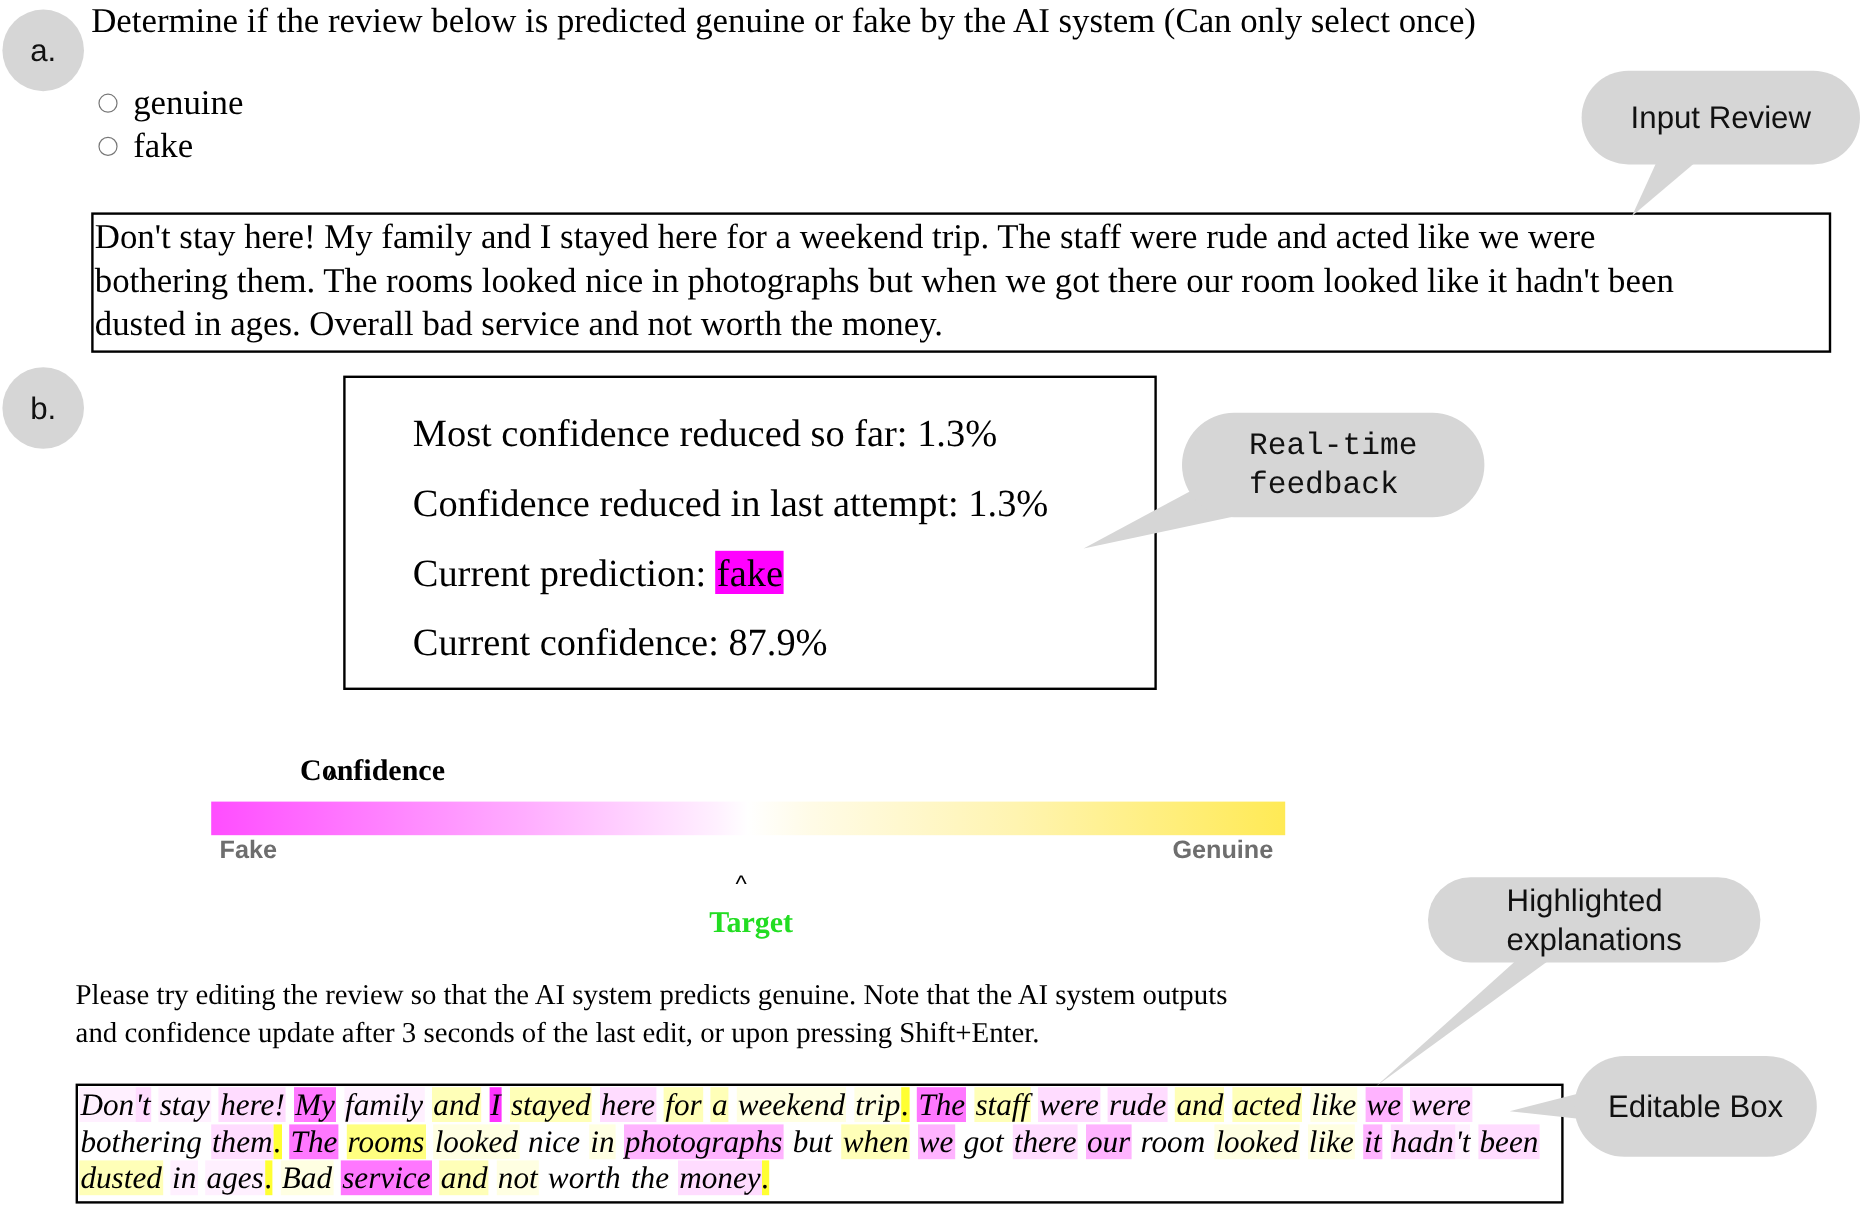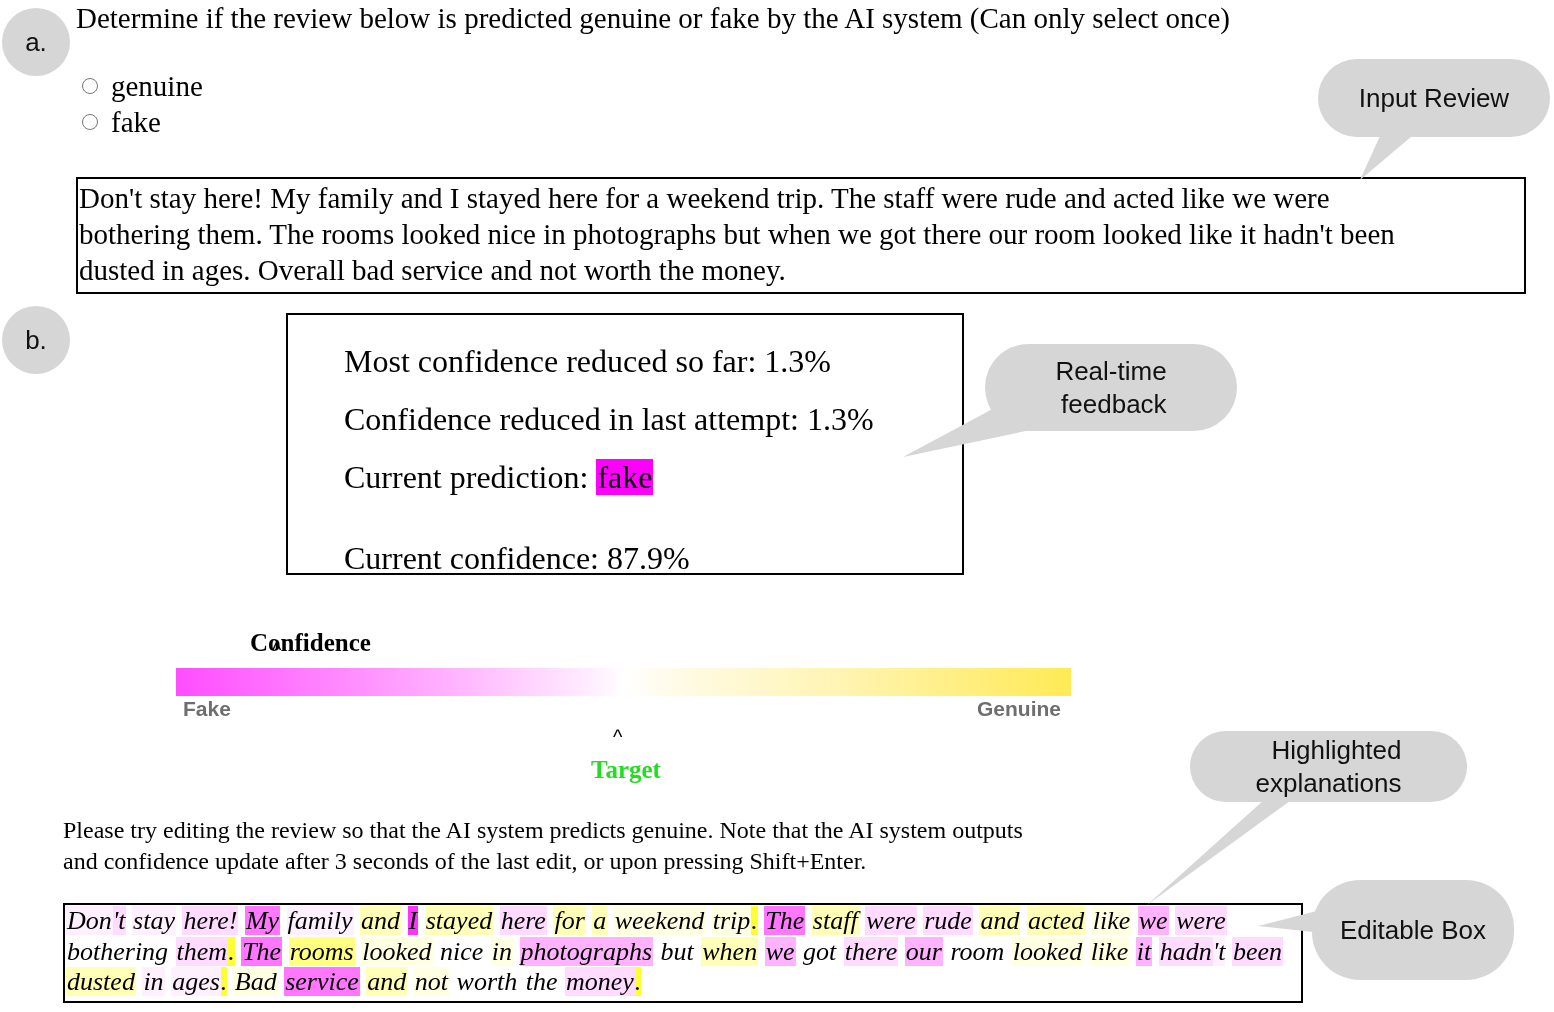--- a/index.html
+++ b/index.html
@@ -50,21 +50,21 @@
   .editable-box {
     position: absolute; left: 63px; top: 903px; width: 1240px; height: 100px;
     border: 2.5px solid #000; font-size: 26px; line-height: 30.5px; padding: 1px 0 0 1px;
     outline: none;
   }
   .tok { padding: 0 1px; font-style: italic; }
 
   .bubble {
     position: absolute; background: #d6d6d6; border-radius: 48px;
     font-family: "Liberation Sans", sans-serif; font-size: 26px; color: #111;
-    display: flex; align-items: center; justify-content: center; text-align: right; line-height: 33px;
+    display: flex; align-items: center; justify-content: center; text-align: left; line-height: 33px;
   }
   svg.tail { position: absolute; left: 0; top: 0; pointer-events: none; }
 </style>
 </head>
 <body>
 
 <div class="circle-label" style="left:2px; top:8px;">
   <span>a.</span>
 </div>
 <div class="circle-label" style="left:2px; top:306px;">
@@ -89,21 +89,21 @@
   <div>bothering them. The rooms looked nice in photographs but when we got there our room looked like it hadn't been</div>
   <div>dusted in ages. Overall bad service and not worth the money.</div>
 </div>
 
 <div class="feedback-box">
   <div class="feedback-line" style="top:28px;">Most confidence reduced so far: 1.3%</div>
   <div class="feedback-line" style="top:86px;">Confidence reduced in last attempt: 1.3%</div>
   <div class="feedback-line" style="top:144px;">
     <span>Current prediction: </span><span class="pred-badge">fake</span>
   </div>
-  <div class="feedback-line" style="top:202px;margin-top:23px;">Current confidence: 87.9%</div>
+  <div class="feedback-line" style="top:202px;">Current confidence: 87.9%</div>
 </div>
 
 <div class="conf-title">Confidence</div>
 <div class="caret" style="left:272px; top:639px;">^</div>
 <div class="gradient-bar"></div>
 <div class="bar-label" style="left:183px;">Fake</div>
 <div class="bar-label" style="left:977px;">Genuine</div>
 <div class="caret" style="left:613px; top:726px;">^</div>
 <div class="target-label">Target</div>
 
@@ -121,27 +121,27 @@
 <svg class="tail" width="1554" height="1012">
   <polygon points="1385,125 1425,125 1360,180" fill="#d6d6d6"></polygon>
   <polygon points="1000,405 1040,428 903,457" fill="#d6d6d6"></polygon>
   <polygon points="1275,790 1305,790 1147,905" fill="#d6d6d6"></polygon>
   <polygon points="1340,905 1340,935 1258,926" fill="#d6d6d6"></polygon>
 </svg>
 
 <div class="bubble" style="left:1318px; top:59px; width:232px; height:78px;">
   <span>Input Review</span>
 </div>
-<div class="bubble" style="left:985px; top:344px; width:252px; height:87px;">
+<div class="bubble" style="left:985px; top:344px; width:252px; height:87px;font-family:Liberation Mono, monospace;">
   <div>
     <div>Real-time</div>
     <div>feedback</div>
   </div>
 </div>
 <div class="bubble" style="left:1190px; top:731px; width:277px; height:71px;">
   <div>
     <div>Highlighted</div>
     <div>explanations</div>
   </div>
 </div>
-<div class="bubble" style="left:1312px; top:880px; width:202px; height:100px;">
+<div class="bubble" style="left:1312px; top:880px; width:202px; height:84px;">
   <span>Editable Box</span>
 </div>
 
 </body></html>

